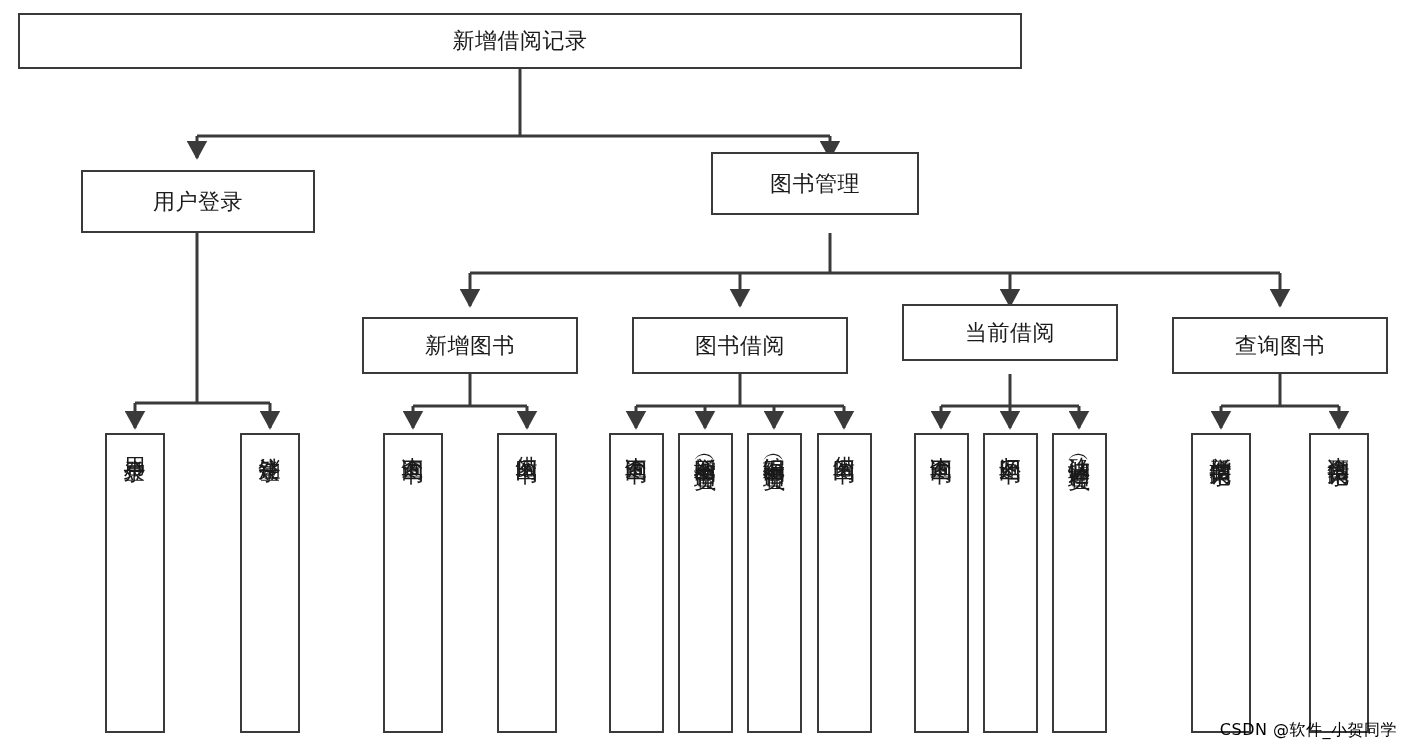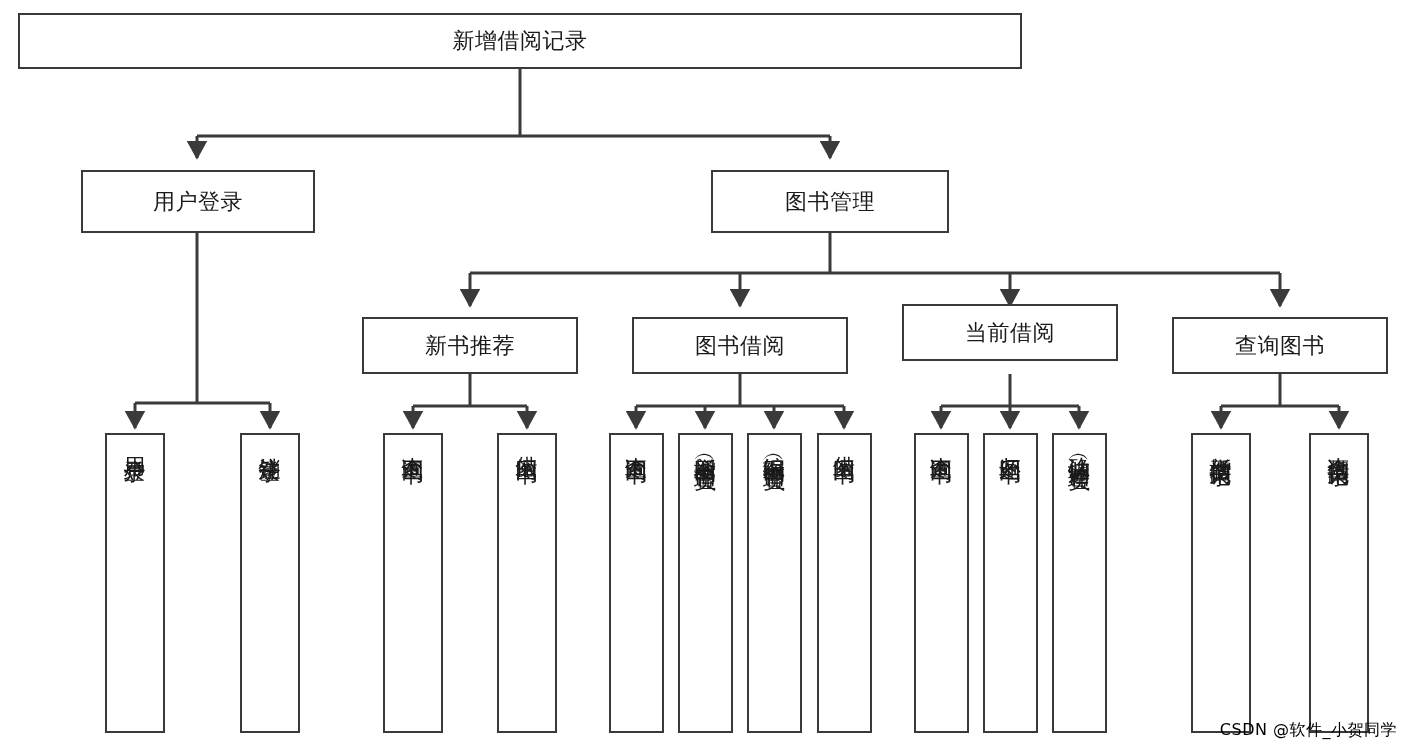--- a/index.html
+++ b/index.html
@@ -123,26 +123,26 @@
     </g>
   </svg>
 
   <div class="node horizontal" style="left:18px; top:13px; width:1004px; height:56px;">
     <span class="label">新增借阅记录</span>
   </div>
 
   <div class="node horizontal" style="left:81px; top:170px; width:234px; height:63px;">
     <span class="label">用户登录</span>
   </div>
-  <div class="node horizontal" style="left:711px; top:170px; width:238px; height:63px;">
+  <div class="node horizontal" style="left:711px; top:152px; width:208px; height:63px;">
     <span class="label">图书管理</span>
   </div>
 
   <div class="node horizontal" style="left:362px; top:317px; width:216px; height:57px;">
-    <span class="label">新书推荐</span>
+    <span class="label">新增图书</span>
   </div>
   <div class="node horizontal" style="left:632px; top:317px; width:216px; height:57px;">
     <span class="label">图书借阅</span>
   </div>
   <div class="node horizontal" style="left:902px; top:304px; width:216px; height:57px;">
     <span class="label">当前借阅</span>
   </div>
   <div class="node horizontal" style="left:1172px; top:317px; width:216px; height:57px;">
     <span class="label">查询图书</span>
   </div>

